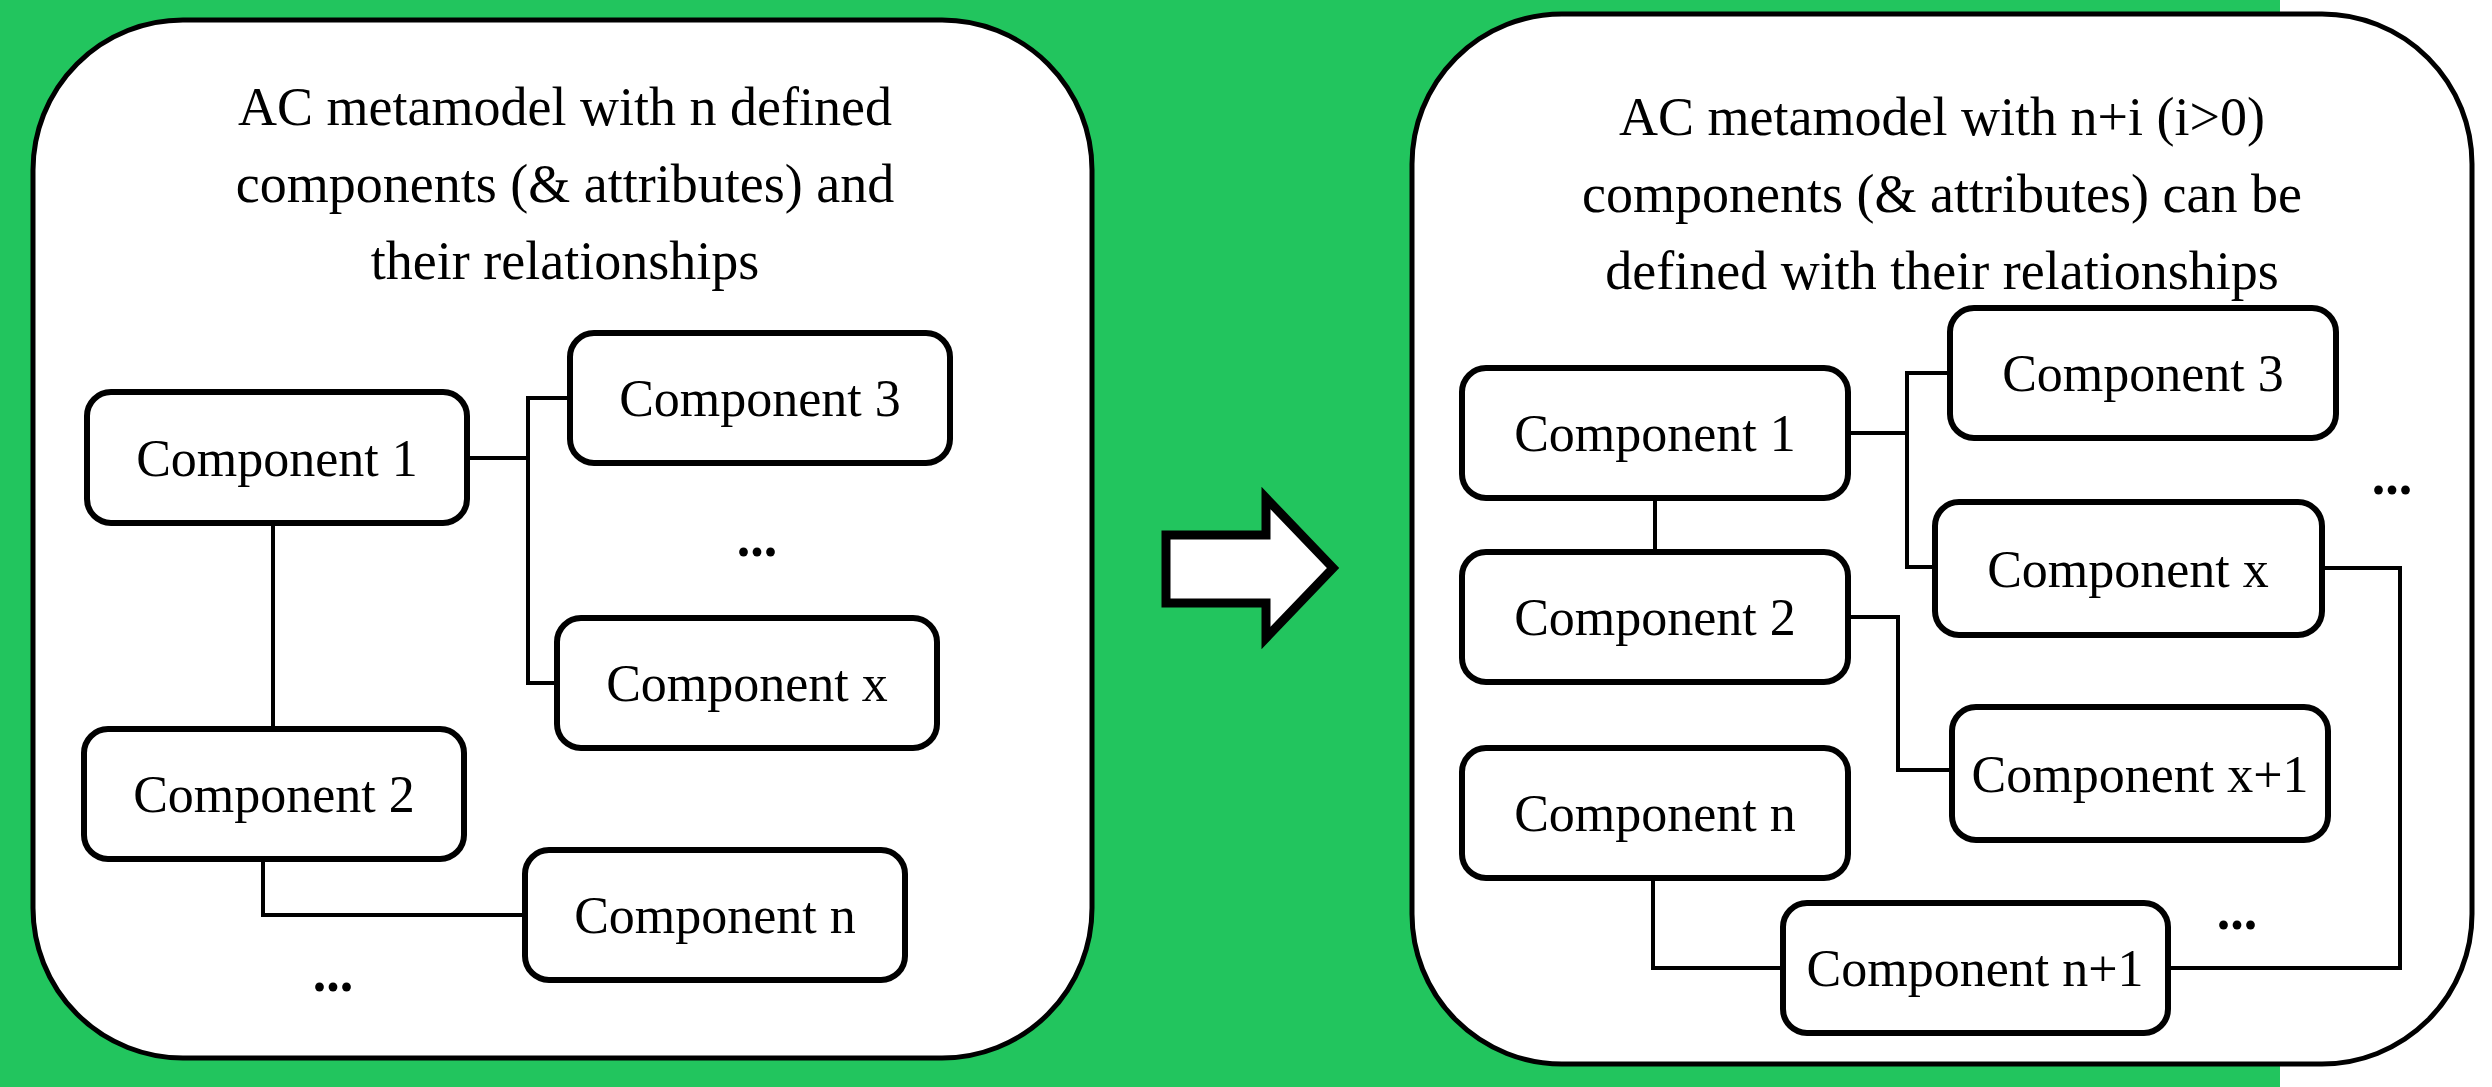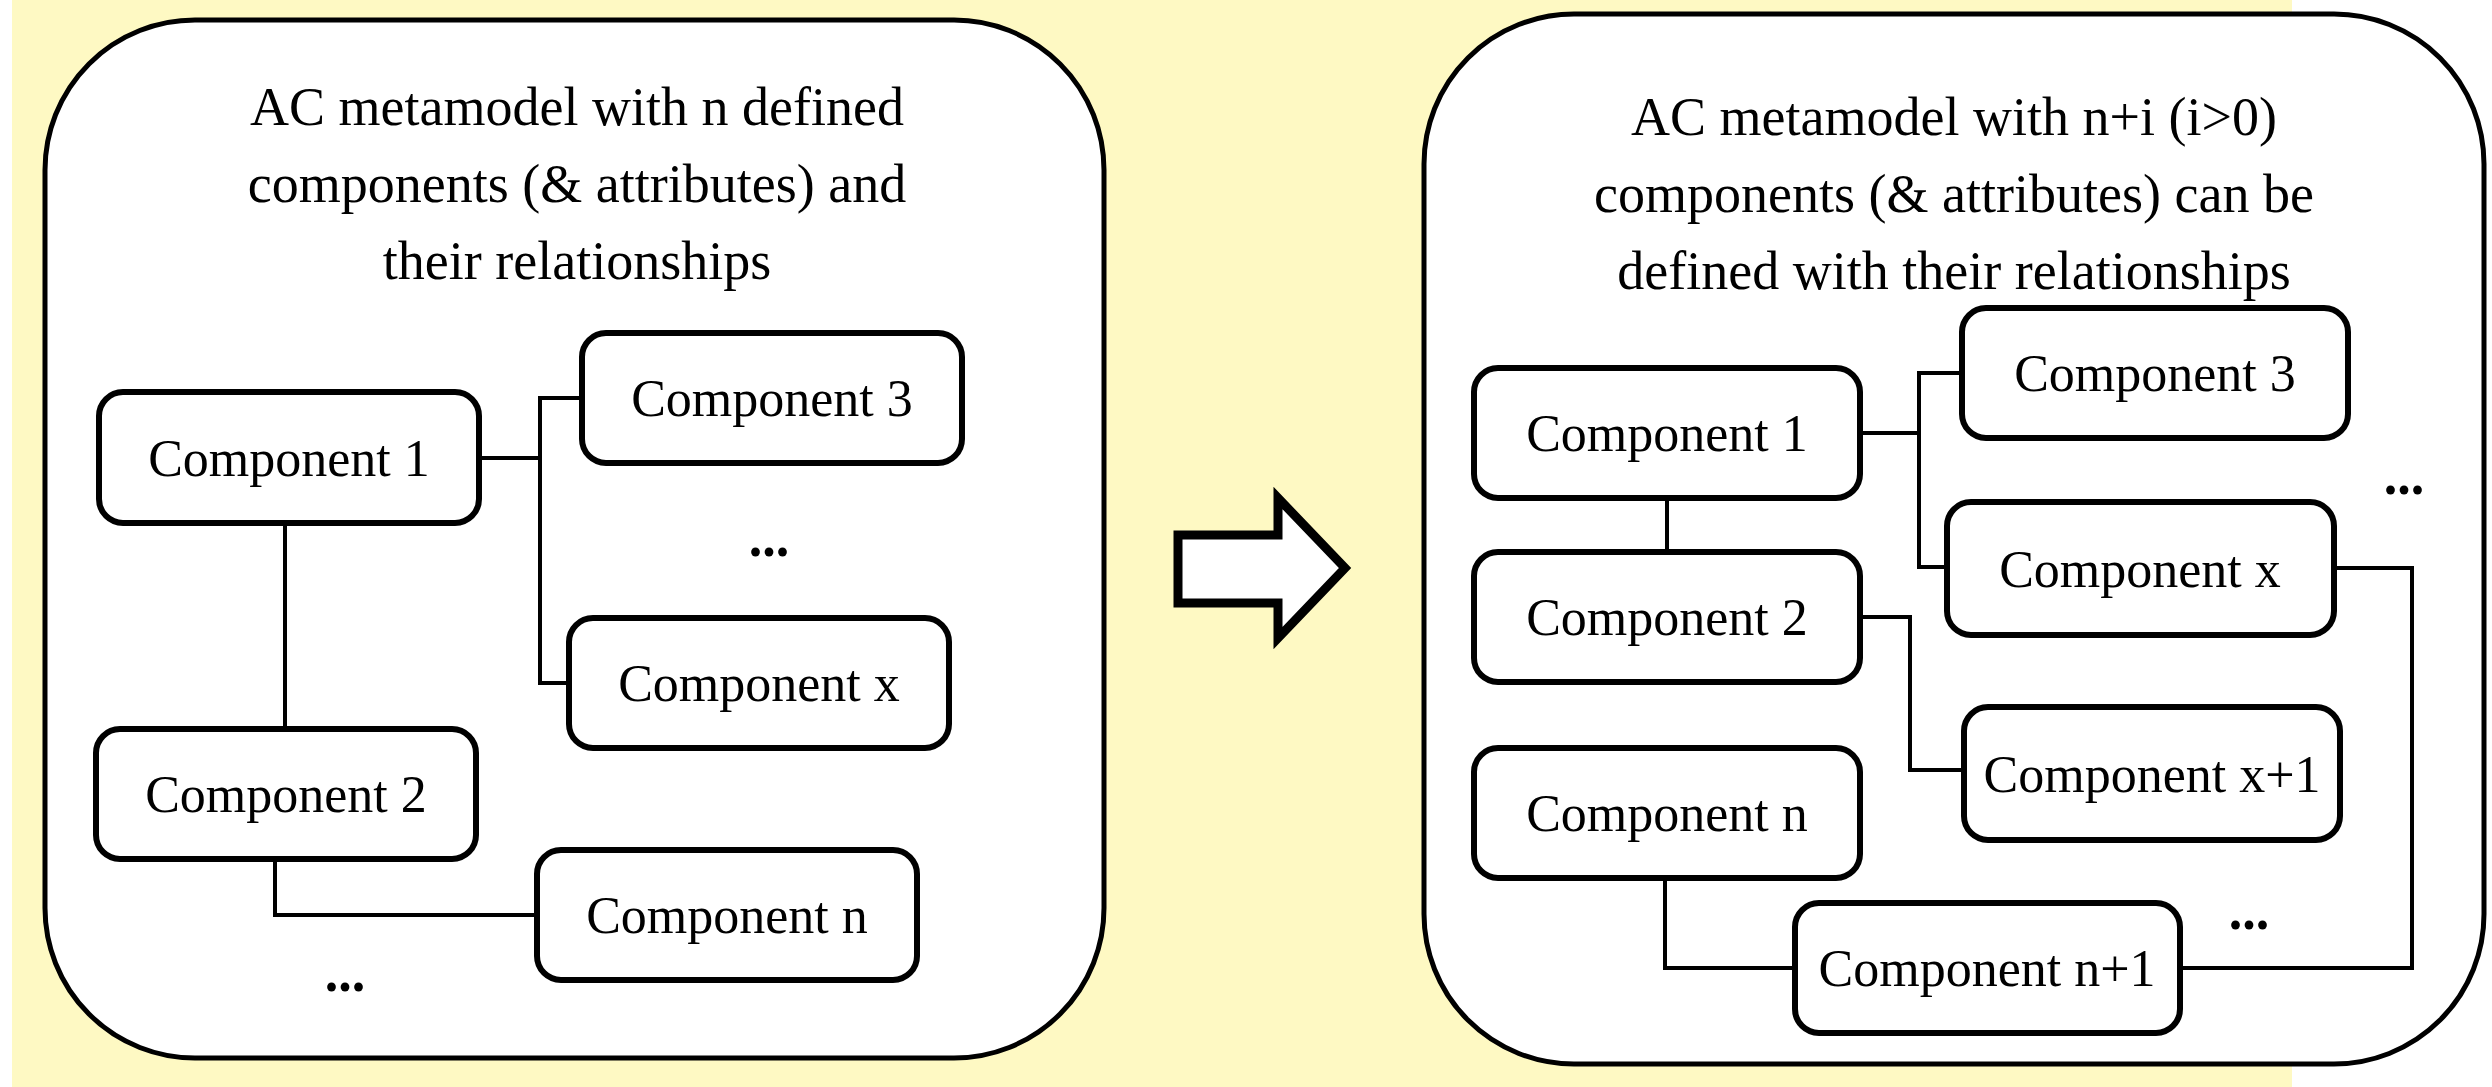--- a/index.html
+++ b/index.html
@@ -3,23 +3,22 @@
 <meta charset="utf-8">
 <style>
   html, body {
     margin: 0;
     padding: 0;
     background: #ffffff;
   }
   .figure-wrap {
     width: 2280px;
     height: 1087px;
-    background: #fef9c3;
+    background: #22c55e;
     position: relative;
-    margin-left: 12px;
   }
   svg { display: block; }
   .panel {
     fill: #ffffff;
     stroke: #000000;
     stroke-width: 5;
   }
   .node-box {
     fill: #ffffff;
     stroke: #000000;

